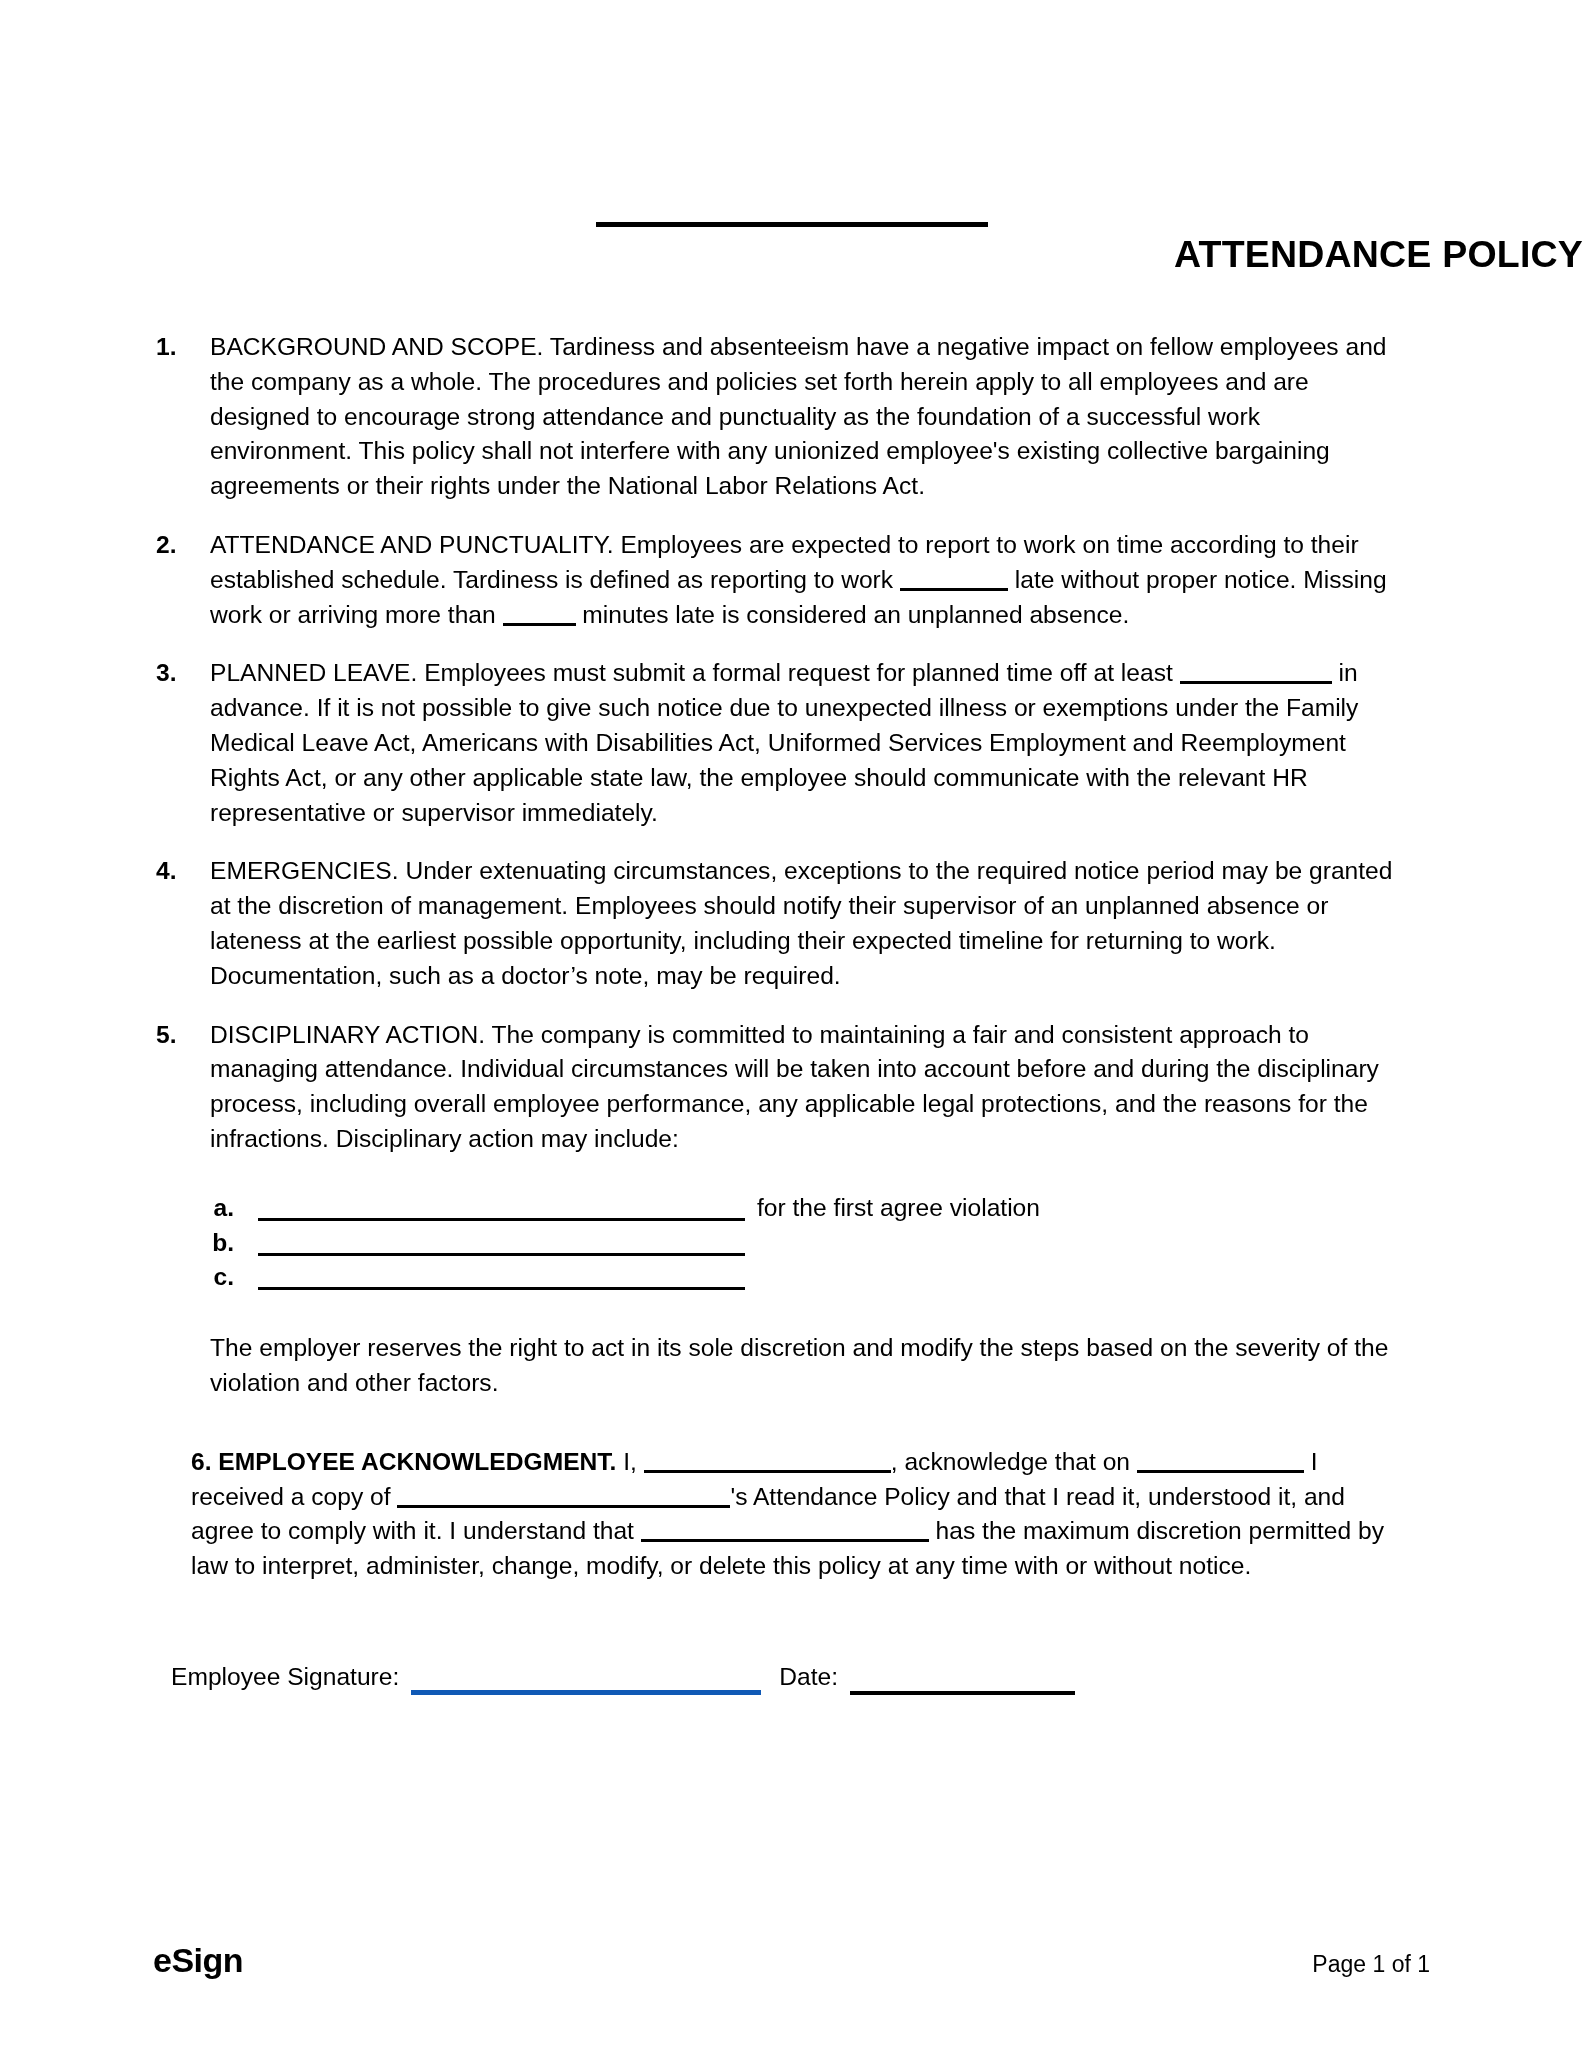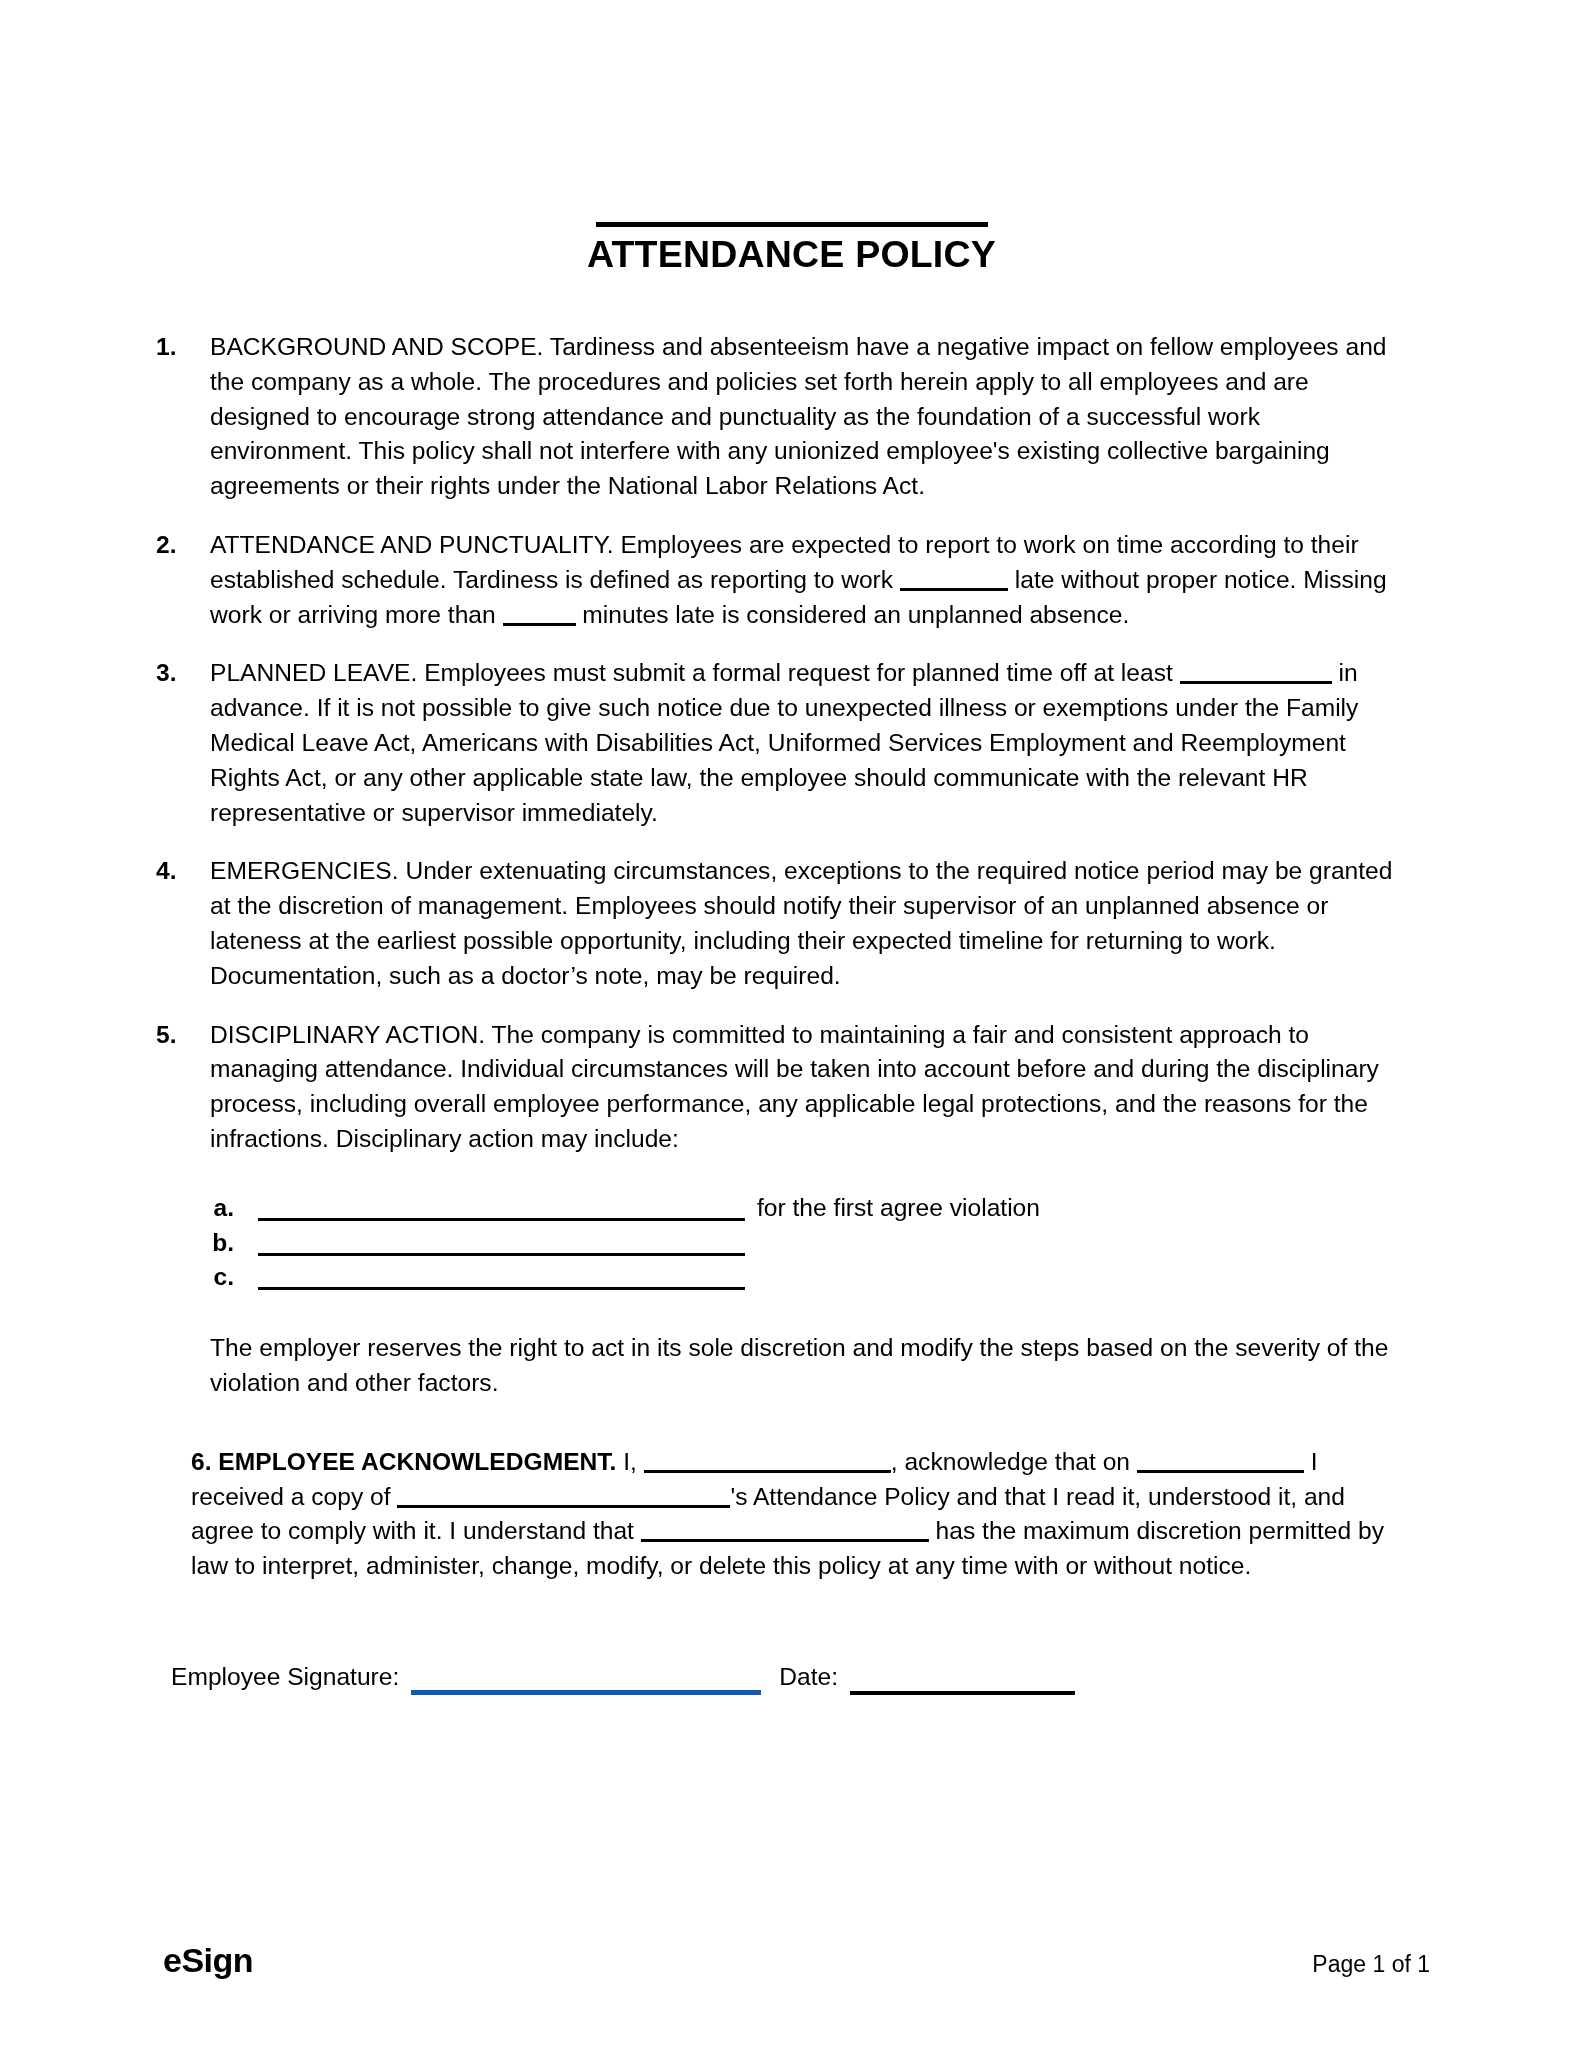--- a/index.html
+++ b/index.html
@@ -21,21 +21,21 @@
     overflow: hidden;
     box-sizing: border-box;
   }
 
   
   .title-block {
     position: absolute;
     left: 0;
     right: 0;
     top: 222px;
-    text-align: center;
+    text-align: right;
   }
   .title-rule {
     width: 392px;
     height: 5px;
     background: #000000;
     margin: 0 auto 6px auto;
   }
   .doc-title {
     font-size: 37.5px;
     font-weight: bold;
@@ -160,21 +160,21 @@
     display: inline-block;
     width: 225px;
     height: 20px;
     border-bottom: 4px solid #000000;
     margin-left: 12px;
   }
 
   
   .footer {
     position: absolute;
-    left: 163px;
+    left: 153px;
     right: 153px;
     bottom: 68px;
     display: flex;
     align-items: baseline;
     justify-content: space-between;
   }
   .brand {
     font-size: 34px;
     font-weight: bold;
     letter-spacing: -0.5px;

